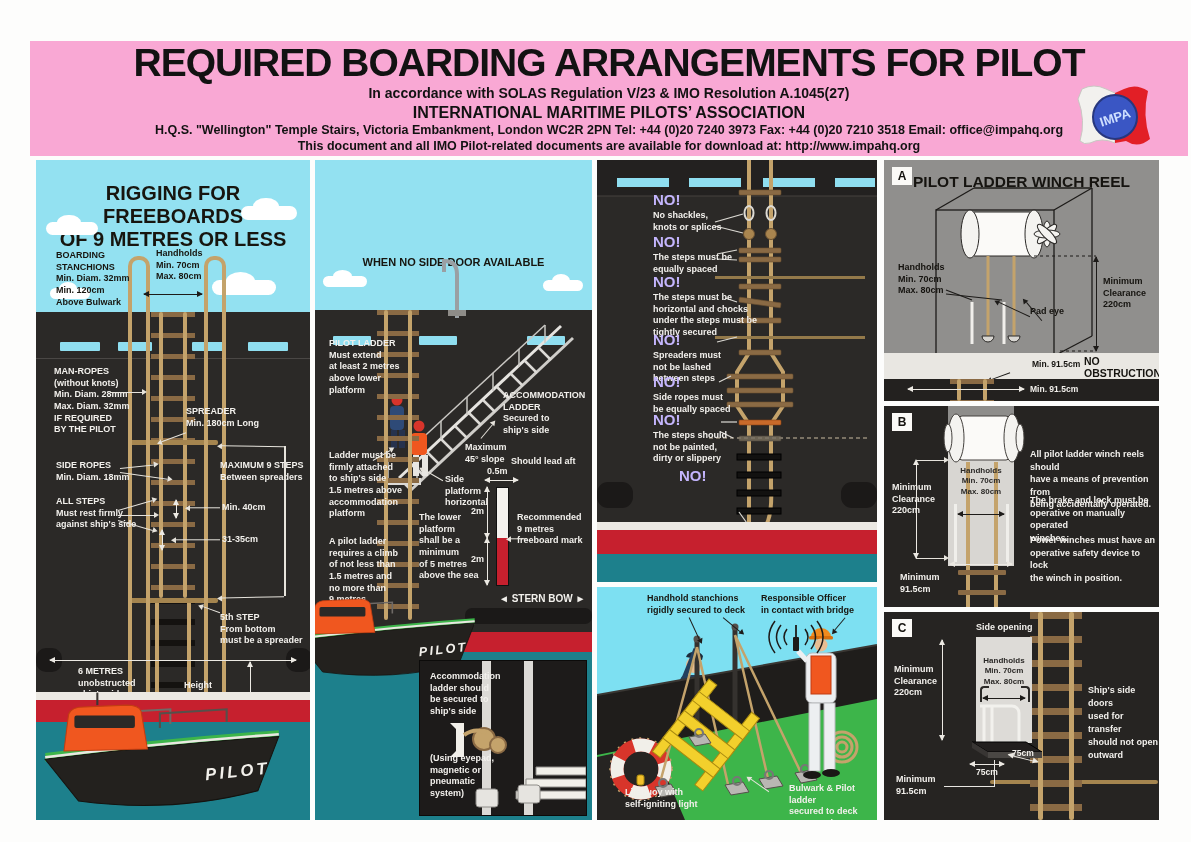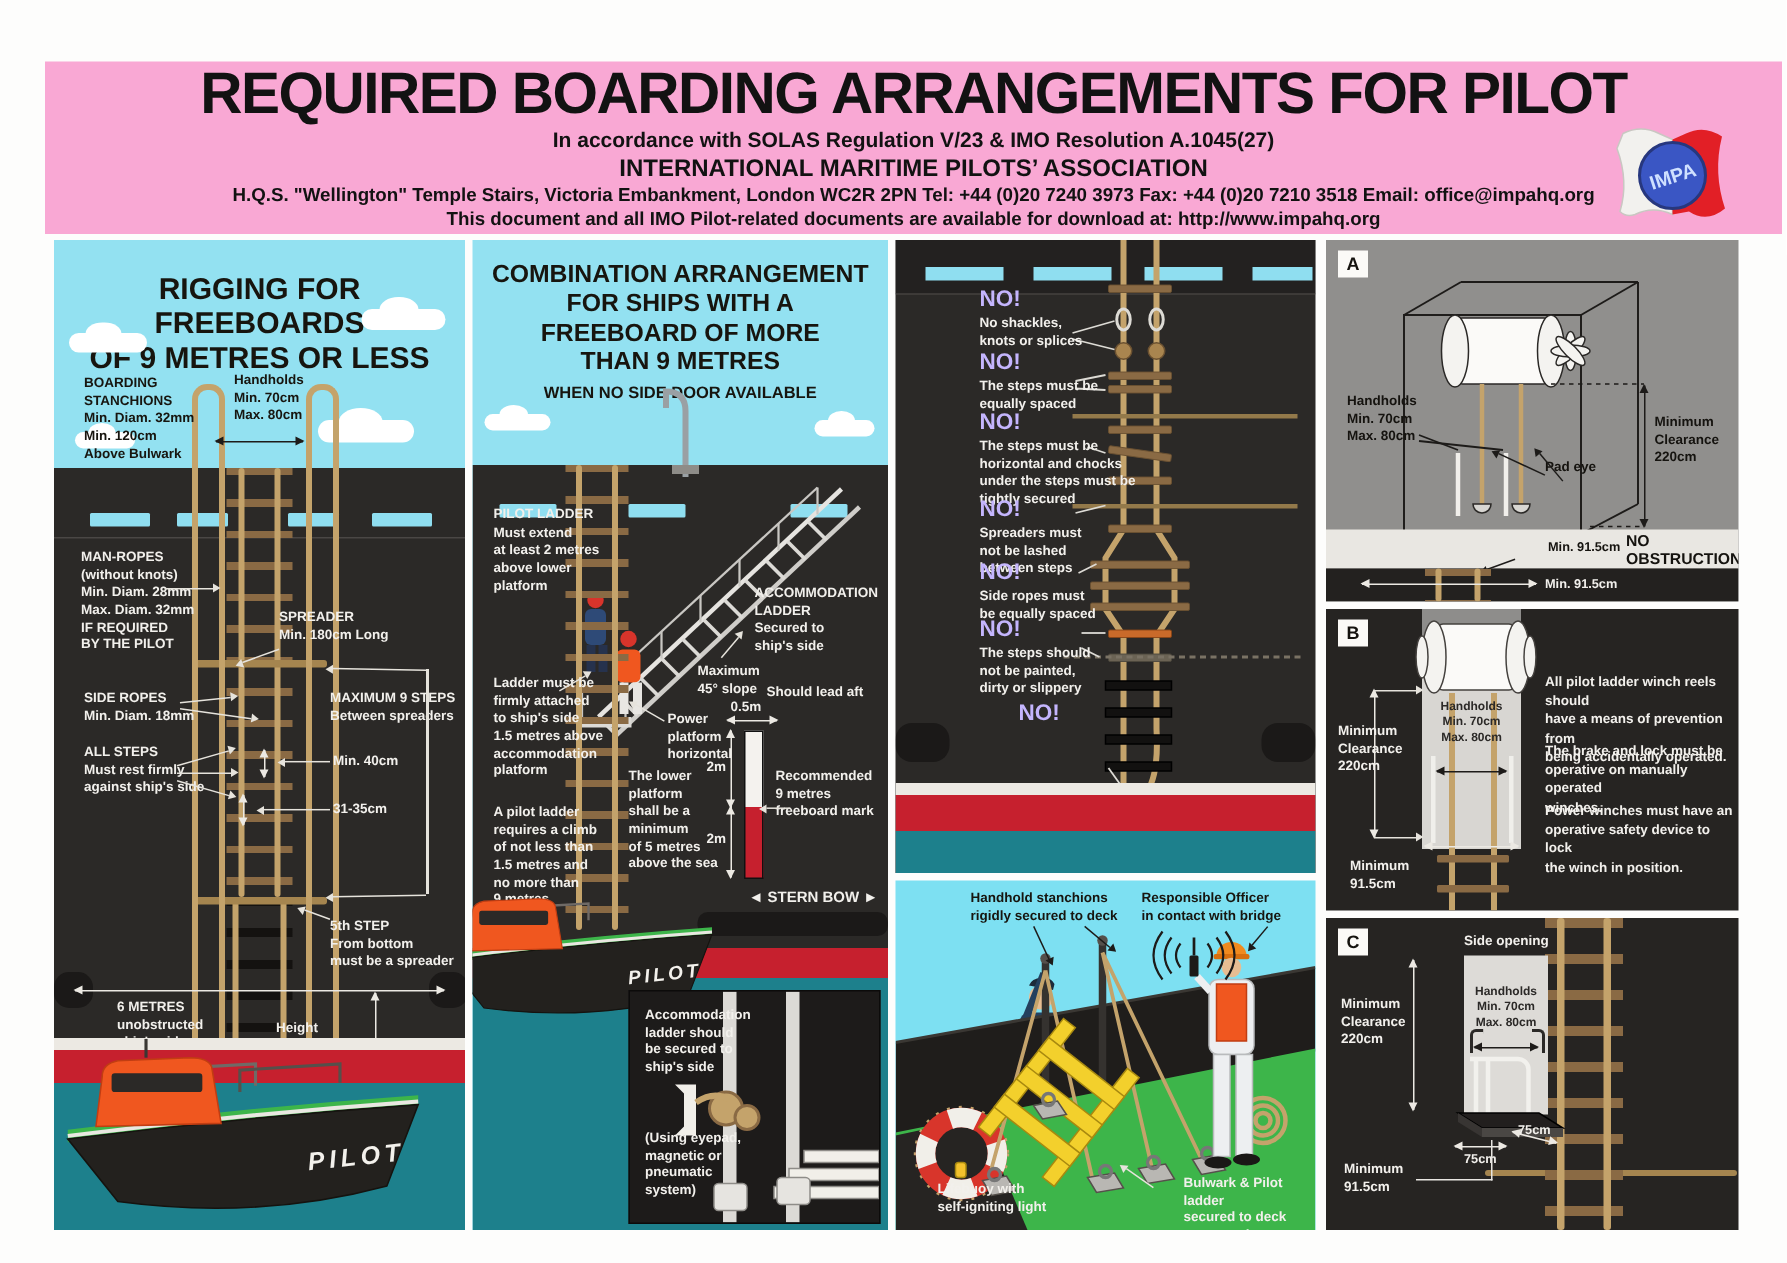--- a/index.html
+++ b/index.html
@@ -156,24 +156,20 @@
       <path d="M8,78 Q120,64 232,56 L212,108 Q130,130 40,118 Z" fill="#23211e" stroke="#15130f"></path>
       <path d="M8,76 Q120,62 232,54" fill="none" stroke="#e9e7e1" stroke-width="2.5"></path>
       <path d="M26,70 L30,38 Q30,30 40,28 L86,26 Q98,26 100,32 L106,68 Z" fill="#f0571f" stroke="#c13d12"></path>
       <rect x="36" y="36" width="58" height="12" rx="2" fill="#2b2927"></rect>
       <line x1="58" y1="26" x2="58" y2="14" stroke="#3a3733" stroke-width="2"></line>
       <text x="162" y="98" transform="rotate(-6 162 98)" font-family="Liberation Sans,sans-serif" font-size="16" font-weight="800" font-style="italic" letter-spacing="3" fill="#f3f1ec">PILOT</text>
     </svg>
   </section>
 
   <section class="P" style="left:315px;top:160px;width:277px;height:660px;background:#93e1f1">
-    <div class="L dk c" style="left:0;top:14px;width:277px;font:800 16.5px/1.18 'Liberation Sans',sans-serif">COMBINATION ARRANGEMENT
-FOR SHIPS WITH A
-FREEBOARD OF MORE
-THAN 9 METRES</div>
     <div class="L dk c" style="left:0;top:96px;width:277px;font:800 11px/1.1 'Liberation Sans',sans-serif">WHEN NO SIDE DOOR AVAILABLE</div>
     <div class="cloud" style="left:8px;top:116px;width:44px;height:11px"></div>
     <div class="cloud" style="left:228px;top:120px;width:40px;height:11px"></div>
 
     <div class="abs" style="left:0;top:150px;width:277px;height:330px;background:#2b2927"></div>
     <div class="slot" style="left:18px;top:176px;width:38px"></div>
     <div class="slot" style="left:104px;top:176px;width:38px"></div>
     <div class="slot" style="left:212px;top:176px;width:38px"></div>
 
     <svg width="277" height="160" viewBox="0 0 277 160" style="left:0;top:0">
@@ -236,21 +232,21 @@
 platform</div>
     <div class="ptr" style="left:58px;top:300px;width:20px;transform:rotate(-30deg)"></div>
     <div class="L" style="left:188px;top:230px;font-weight:800">ACCOMMODATION
 LADDER
 Secured to
 ship's side</div>
     <div class="L" style="left:150px;top:282px;font-weight:800">Maximum
 45° slope</div>
     <div class="ptr" style="left:166px;top:278px;width:18px;transform:rotate(-50deg)"></div>
     <div class="L" style="left:196px;top:296px;font-weight:800">Should lead aft</div>
-    <div class="L" style="left:130px;top:314px">Power
+    <div class="L" style="left:130px;top:314px">Side
 platform
 horizontal</div>
     <div class="ptr" style="left:128px;top:320px;width:22px;transform:rotate(210deg)"></div>
     <div class="L" style="left:104px;top:352px">The lower
 platform
 shall be a
 minimum
 of 5 metres
 above the sea</div>
     <div class="L" style="left:14px;top:376px">A pilot ladder
@@ -478,20 +474,21 @@
     <div class="L" style="left:28px;top:200px;font-weight:700">Lifebuoy with
 self-igniting light</div>
     <div class="L" style="left:192px;top:196px;font-weight:700">Bulwark &amp; Pilot ladder
 secured to deck
 strong points</div>
     <div class="ptr" style="left:172px;top:204px;width:22px;transform:rotate(215deg)"></div>
   </section>
 
   <section class="P" style="left:884px;top:160px;width:275px;height:241px;background:#908f8d">
     <div class="badge">A</div>
+    <div class="L dk c" style="left:0;top:14px;width:275px;font:800 15.5px/1 'Liberation Sans',sans-serif;color:#15130f">PILOT LADDER WINCH REEL</div>
     <svg width="275" height="241" viewBox="0 0 275 241">
       <g fill="none" stroke="#1d1b19" stroke-width="1.3">
         <rect x="52" y="50" width="118" height="146"></rect>
         <line x1="52" y1="50" x2="90" y2="28"></line>
           <line x1="170" y1="50" x2="208" y2="28"></line>
         <line x1="90" y1="28" x2="208" y2="28"></line>
           <line x1="208" y1="28" x2="208" y2="176"></line>
           <line x1="170" y1="196" x2="208" y2="176"></line>
       </g>
       <rect x="86" y="52" width="64" height="44" rx="5" fill="#fbfaf8" stroke="#2b2927"></rect>
@@ -611,15 +608,19 @@
     <div class="L" style="left:10px;top:52px;font-weight:800">Minimum
 Clearance
 220cm</div>
     <div class="dimh" style="left:86px;top:152px;width:34px"></div>
     <div class="dimh" style="left:124px;top:146px;width:30px;transform:rotate(14deg)"></div>
     <div class="L" style="left:92px;top:155px;font-weight:800;font-size:8.5px">75cm</div>
     <div class="L" style="left:128px;top:136px;font-weight:800;font-size:8.5px">75cm</div>
     <div class="abs" style="left:60px;top:148px;width:50px;height:26px;border-right:1.5px solid #e8e6e2;border-bottom:1.5px solid #e8e6e2"></div>
     <div class="L" style="left:12px;top:162px;font-weight:800">Minimum
 91.5cm</div>
+    <div class="L" style="left:204px;top:72px;line-height:1.45">Ship's side doors
+used for transfer
+should not open
+outward</div>
   </section>
 
 </div>
 
 </body></html>

